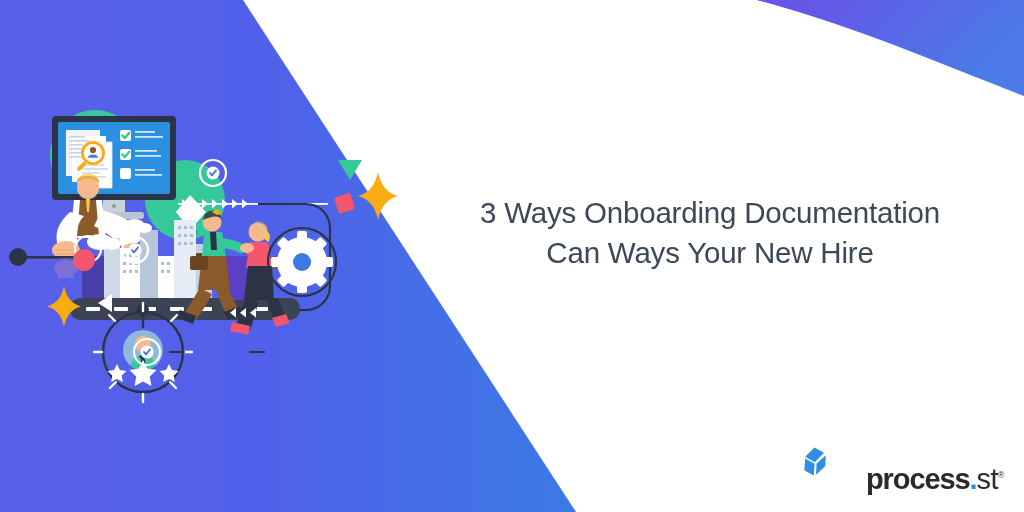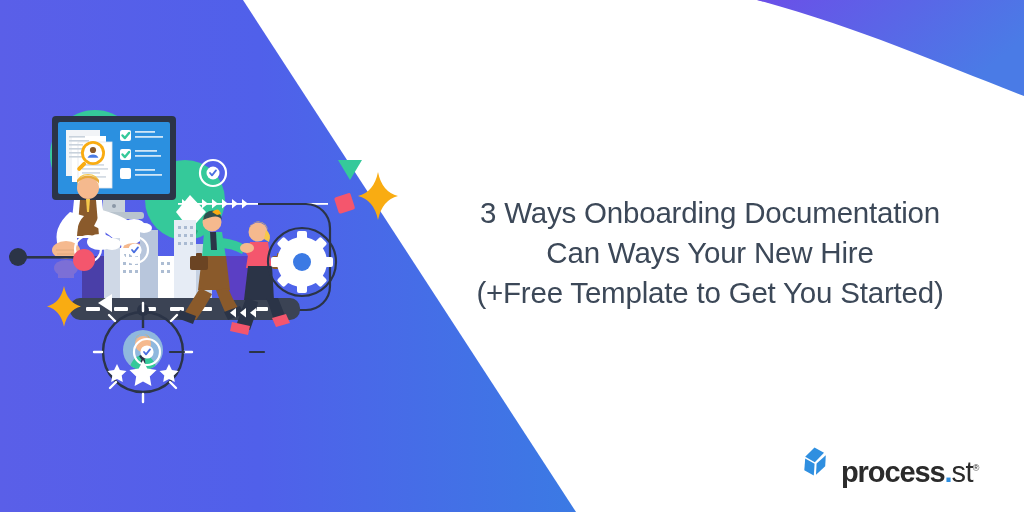--- a/index.html
+++ b/index.html
@@ -34,21 +34,21 @@
 
   
   #logo {
     position:absolute;
     left:800px; top:446px;
     display:flex; align-items:center; gap:11px;
   }
   #logo .mark { width:30px; height:31px; display:block; }
   #logo .wordmark {
     font-size:29px; font-weight:700; letter-spacing:-1.1px;
-    color:#2b2b2b; line-height:1; position:relative; top:11px;
+    color:#2b2b2b; line-height:1; position:relative; top:18px;margin-left:25px;
   }
   #logo .wordmark .dot { color:#2f8fe0; }
   #logo .wordmark .st { font-weight:400; letter-spacing:-0.6px; }
   #logo .reg {
     font-size:9px; vertical-align:super; font-weight:400;
     letter-spacing:0; color:#2b2b2b;
   }
 
   
   #illustration { position:absolute; left:0px; top:60px; width:420px; height:430px; }
@@ -406,21 +406,20 @@
     </g>
     <g stroke="#2b3447" stroke-width="2.2" stroke-linecap="round">
       <path d="M170,352 h14"></path>
       <path d="M250,352 h14"></path>
     </g>
   </svg>
 
   <h1 id="headline">
     <span class="ln">3 Ways Onboarding Documentation</span>
     <span class="ln">Can Ways Your New Hire</span>
-    <span class="ln">(+Free Template to Get You Started)</span>
   </h1>
 
   <div id="logo">
     <svg class="mark" viewBox="0 0 30 31">
       <path d="M14.5,1.5 L24,6.8 L14.8,16.2 L5.2,10.8 Z" fill="#2f8fe0"></path>
       <path d="M5.2,12.5 L14.6,17.8 L13.8,29.5 L4.3,24.2 Z" fill="#2f8fe0"></path>
       <path d="M16.6,17.6 L25.8,9.2 L25.2,20.2 L16,28.8 Z" fill="#2f8fe0"></path>
     </svg>
     <div class="wordmark"><span>process</span><span class="dot">.</span><span class="st">st</span><span class="reg">®</span></div>
   </div>

